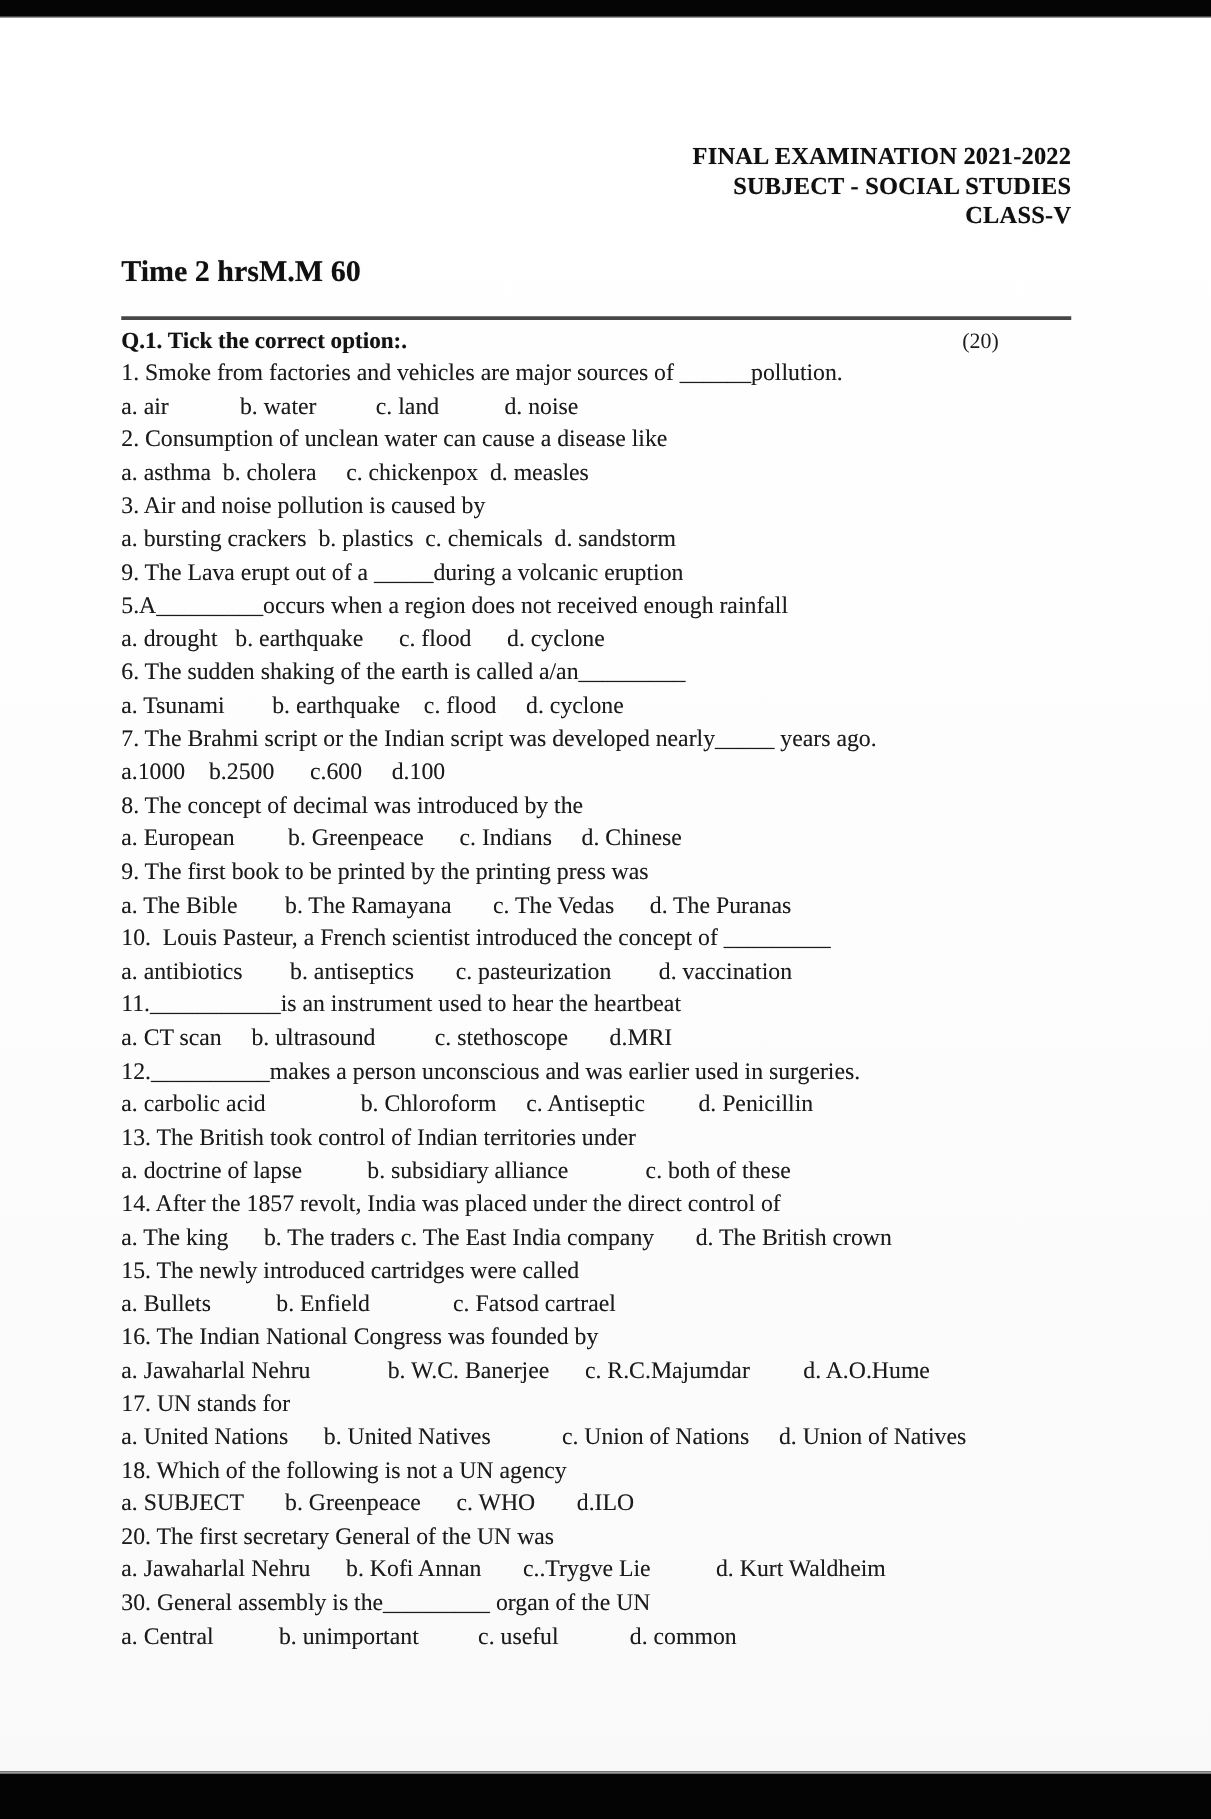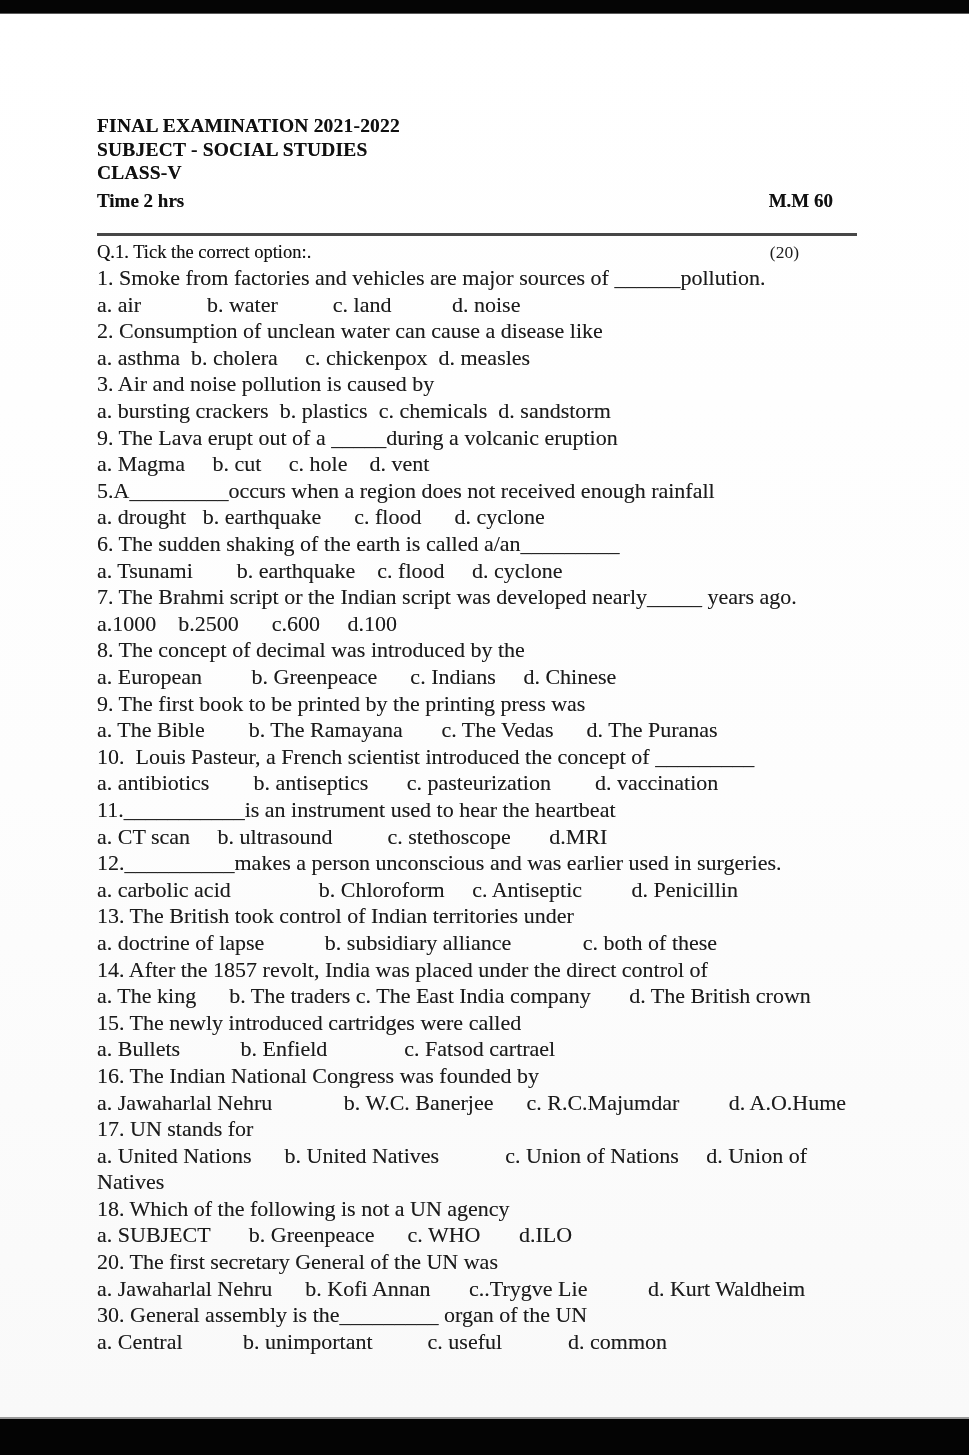--- a/index.html
+++ b/index.html
@@ -27,65 +27,64 @@
   }
   .page {
     width: 100%;
     height: 1403px;
     background: linear-gradient(180deg, #ffffff 0%, #fdfdfd 55%, #f9f9f9 100%);
     box-sizing: border-box;
     padding: 100px 112px 0 97px;
     color: #1c1c1c;
   }
   .exam-title {
-    text-align: left;
+    text-align: right;
     font-weight: bold;
     font-size: 19.5px;
     line-height: 23.5px;
     color: #101010;
     text-shadow: 0 0 0.6px rgba(20,20,20,0.55);
     letter-spacing: 0.2px;
   }
   .meta-row {
     display: flex;
-    justify-content: space-between;
     align-items: baseline;
-    margin-top: 5px;
+    margin-top: 20px;
     padding-right: 24px;
     font-weight: bold;
-    font-size: 19px;
+    font-size: 24px;
     color: #101010;
     text-shadow: 0 0 0.6px rgba(20,20,20,0.5);
   }
   .rule {
     margin: 21px 0 0 0;
     border: none;
     border-top: 3px solid #474747;
   }
   .section-row {
     display: flex;
     justify-content: space-between;
     align-items: baseline;
     margin-top: 3px;
     line-height: 26.6px;
     font-size: 18.5px;
   }
   .section-heading {
-    font-weight: normal;
+    font-weight: bold;
     color: #121212;
     text-shadow: 0 0 0.6px rgba(20,20,20,0.5);
   }
   .section-marks {
     font-weight: normal;
     font-size: 17.5px;
     margin-right: 58px;
     color: #1c1c1c;
   }
   .questions {
-    font-size: 22px;
+    font-size: 19px;
     line-height: 26.6px;
     color: #1b1b1b;
     text-shadow: 0 0 0.5px rgba(30,30,30,0.4);
   }
   .q-line, .o-line {
     white-space: pre-wrap;
   }
 </style>
 </head>
 <body>
@@ -121,21 +120,20 @@
       <div class="o-line">a. asthma  b. cholera     c. chickenpox  d. measles</div>
     </div>
 
     <div class="question-block">
       <div class="q-line">3. Air and noise pollution is caused by</div>
       <div class="o-line">a. bursting crackers  b. plastics  c. chemicals  d. sandstorm</div>
     </div>
 
     <div class="question-block">
       <div class="q-line">9. The Lava erupt out of a _____during a volcanic eruption</div>
-      <div class="o-line">a. Magma     b. cut     c. hole    d. vent</div>
     </div>
 
     <div class="question-block">
       <div class="q-line">5.A_________occurs when a region does not received enough rainfall</div>
       <div class="o-line">a. drought   b. earthquake      c. flood      d. cyclone</div>
     </div>
 
     <div class="question-block">
       <div class="q-line">6. The sudden shaking of the earth is called a/an_________</div>
       <div class="o-line">a. Tsunami        b. earthquake    c. flood     d. cyclone</div>

